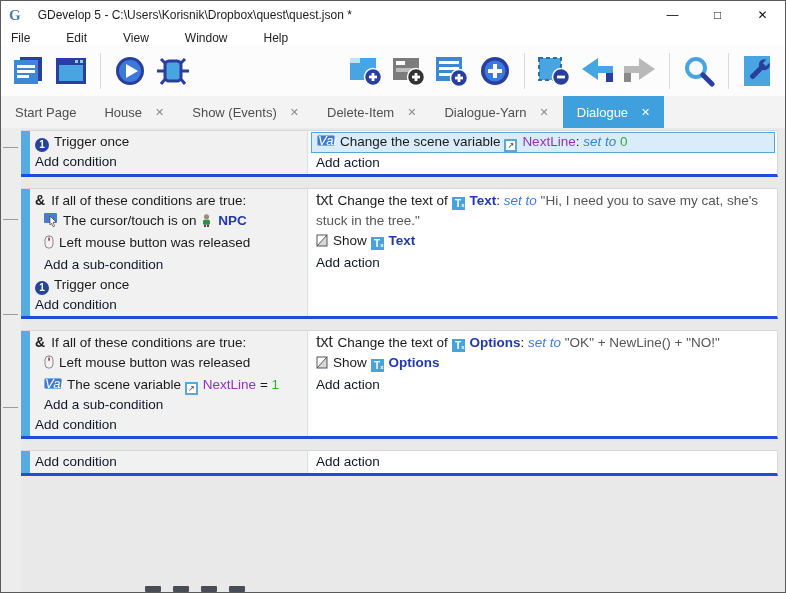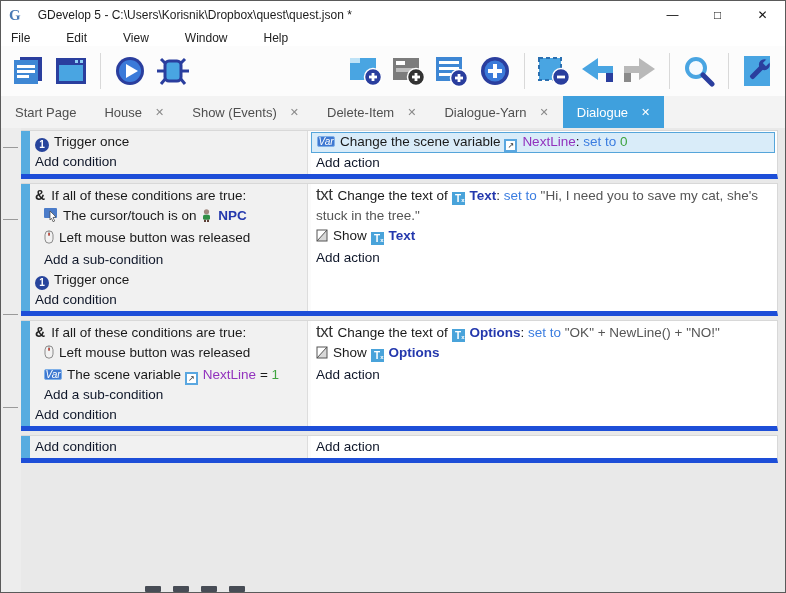--- a/index.html
+++ b/index.html
@@ -37,45 +37,45 @@
   .tab{ display:flex; align-items:center; padding:0 14px; font-size:13px; color:#4f4f4f; }
   .tab .x{ margin-left:13px; color:#8a8a8a; font-size:11px; }
   .tab.active{ background:#3fa0dd; color:#fff; }
   .tab.active .x{ color:#fff; }
 
   
   .sheet{ position:absolute; top:127px; left:0; right:0; bottom:0; background:#e9e9e9; }
   .gutter{ position:absolute; left:0; top:0; width:20px; bottom:0; background:#ededed; }
   .tick{ position:absolute; left:2px; width:15px; border-top:1px solid #9a9a9a; }
   .events{ position:absolute; left:20px; top:2px; right:7px; }
-  .event{ display:flex; margin-bottom:4px; border-top:1px solid #d8d8d8;
-    border-bottom:5px solid #1d4ed8; border-right:1px solid #d8d8d8; background:#fff;justify-content:space-between; }
+  .event{ display:flex; margin-bottom:11px; border-top:1px solid #d8d8d8;
+    border-bottom:3px solid #1d4ed8; border-right:1px solid #d8d8d8; background:#fff;justify-content:space-between; }
   .bar{ width:9px; flex:none; background:#56ace0; }
   .cond{ width:277px; flex:none; background:#f1f1f1; padding:1px 0; }
   .divider{ width:4px; flex:none; background:#fbfbfb; border-left:1px solid #dddddd; }
   .act{ flex:1; background:#ffffff; padding:1px 2px 1px 0; }
 
   .row{ min-height:20px; line-height:20px; font-size:13.5px; color:#1a1a1a; padding:0 6px 0 5px; }
   .row.sub{ padding-left:14px; }
   .row.ph{ color:#0f172a; }
   .row.sel{ background:#d9ecf9; border:1px solid #55a5da; line-height:18px; min-height:20px; }
 
   .obj{ color:#2438ad; font-weight:bold; }
   .varname{ color:#9232bd; }
-  .op{ color:#3b7de0; }
+  .op{ color:#3b7de0;font-style:italic; }
   .val{ color:#3fa33f; }
   .str{ color:#555555; }
 
   
   .icn{ display:inline-block; vertical-align:-2px; margin-right:5px; }
   .i-once{ width:14px; height:14px; border-radius:50%; background:#27449c; color:#fff;
     font-size:10px; font-weight:bold; text-align:center; line-height:14px; }
   .i-and{ font-weight:bold; font-size:14px; color:#222; margin-right:6px; vertical-align:0; }
   .i-varchip{ width:18px; height:11px; border-radius:2px; background:#3e78d1; border:1px solid #7fb0e8;
-    color:#fff; font-size:10px; font-style:italic; text-align:center; line-height:9px; vertical-align:1px; }
+    color:#fff; font-size:13px; font-style:italic; text-align:center; line-height:9px; vertical-align:1px; }
   .i-scenevar{ width:13px; height:13px; border:2px solid #5aa7e0; background:#fff; color:#333;
     font-size:8px; line-height:9px; text-align:center; }
   .i-txt{ font-size:17px; color:#333; letter-spacing:-0.5px; margin-right:5px; vertical-align:0; }
   .i-textobj{ width:13px; height:13px; background:#49a3da; color:#fff; font-weight:bold;
     font-size:10px; text-align:center; line-height:13px; position:relative; }
   .i-textobj::after{ content:"x"; position:absolute; right:0px; bottom:-2px; font-size:6px; font-weight:bold; }
 
   
   .sliver{ position:absolute; left:0; right:0; bottom:0; height:8px; }
   .sliver i{ position:absolute; bottom:0; height:6px; width:16px; background:#474c55; border-radius:1px; }

